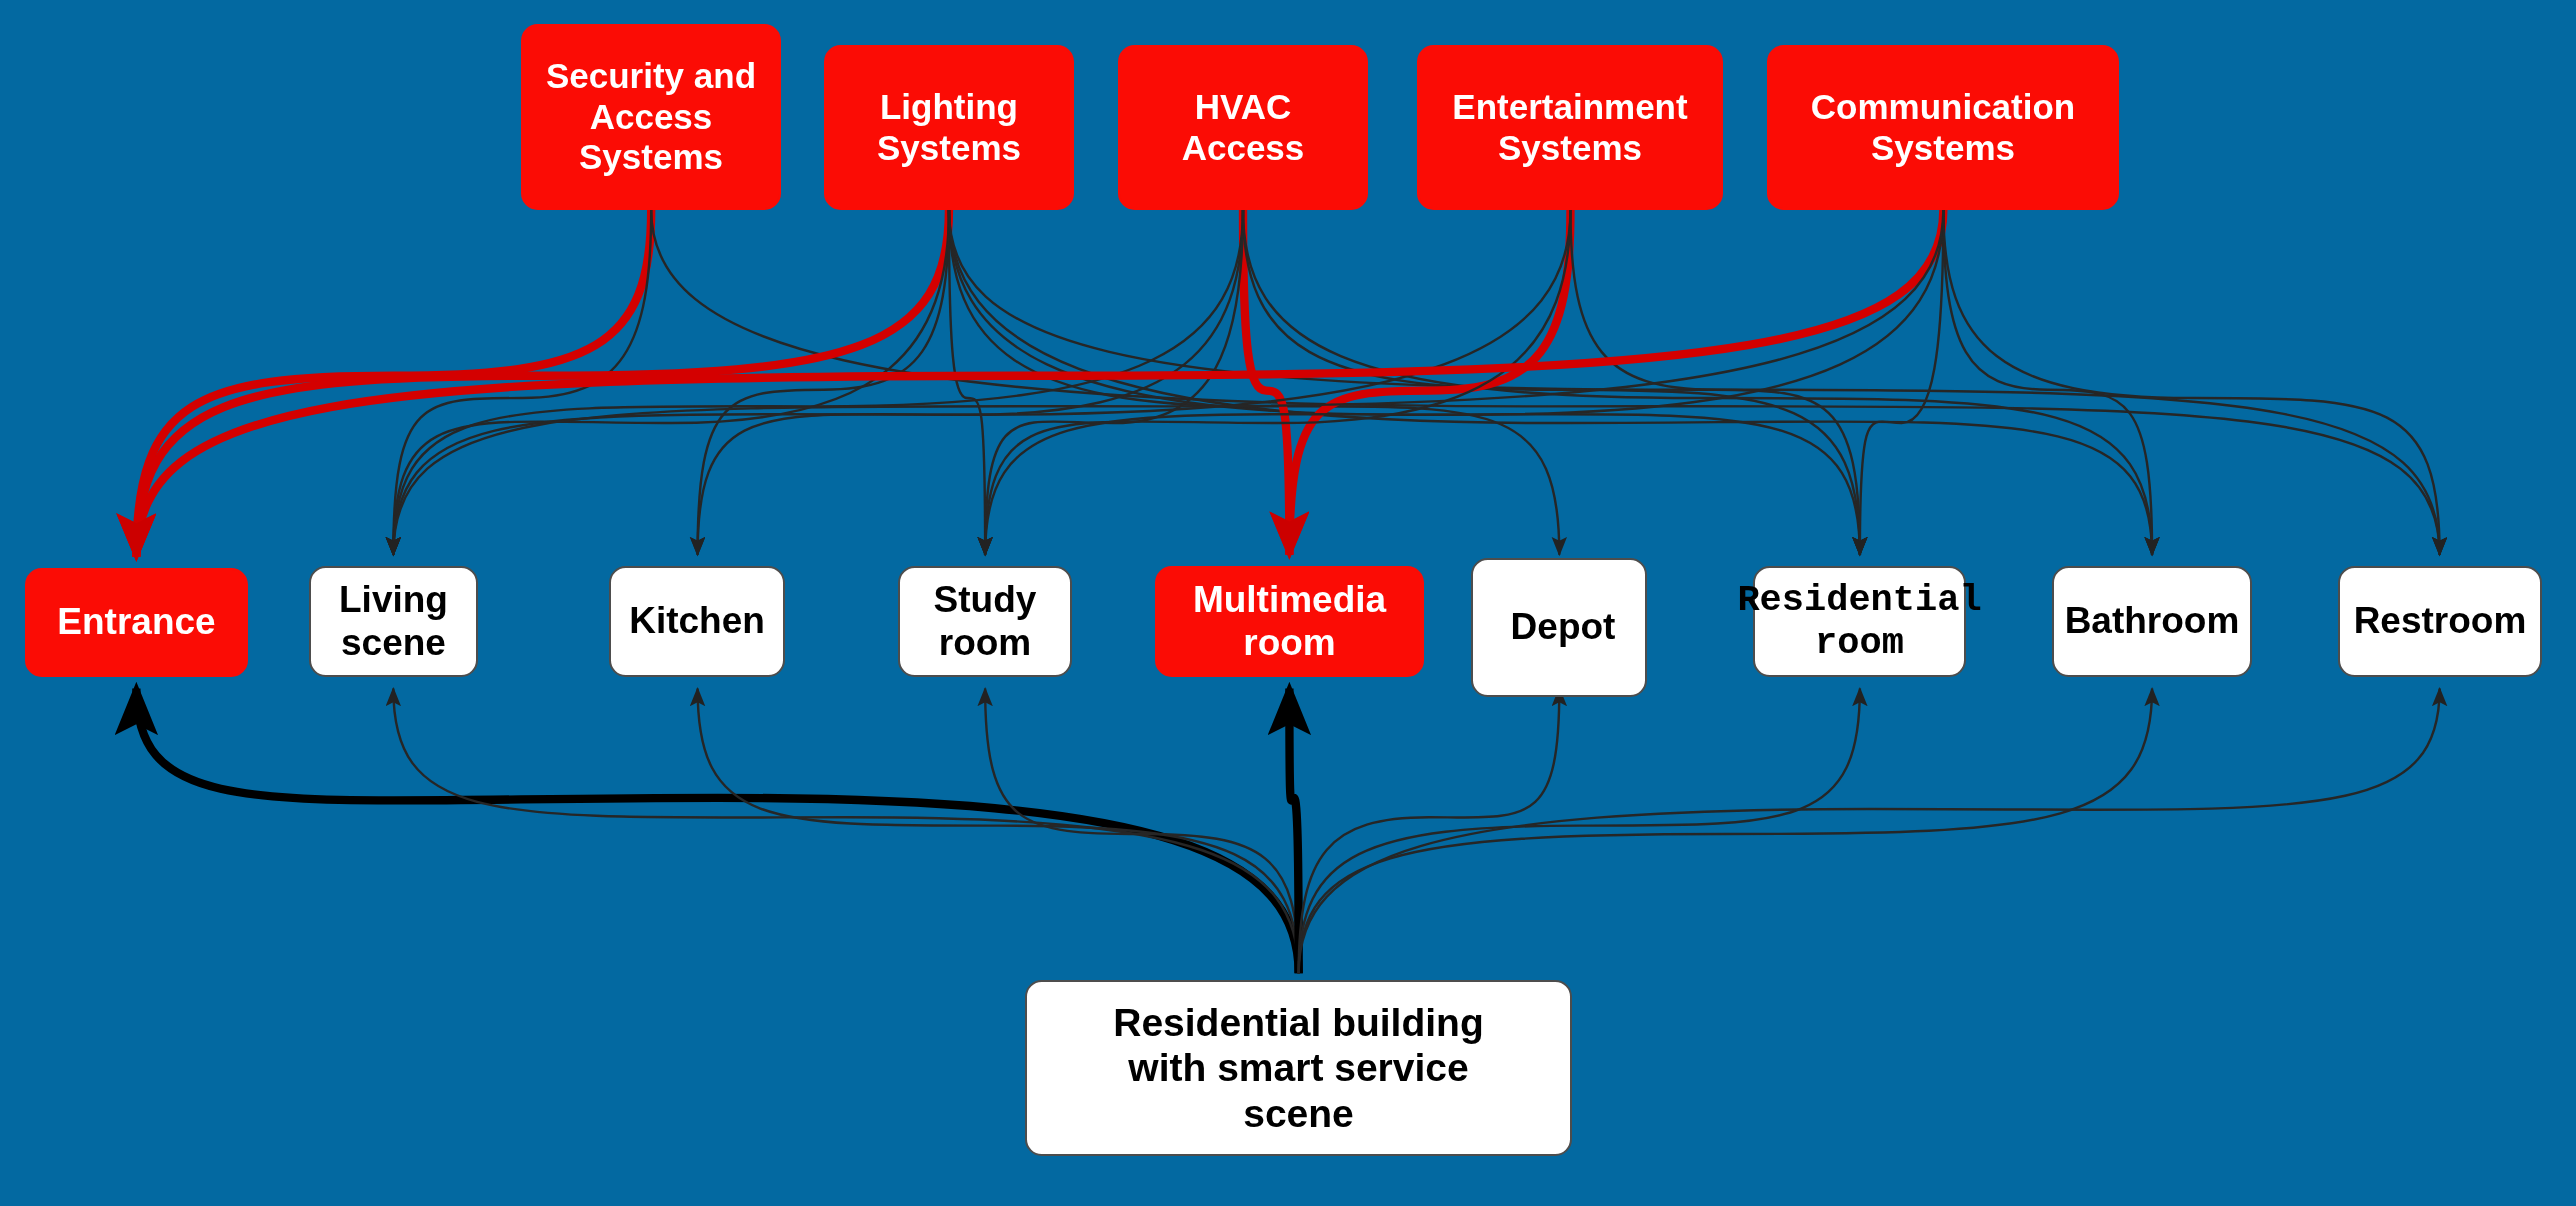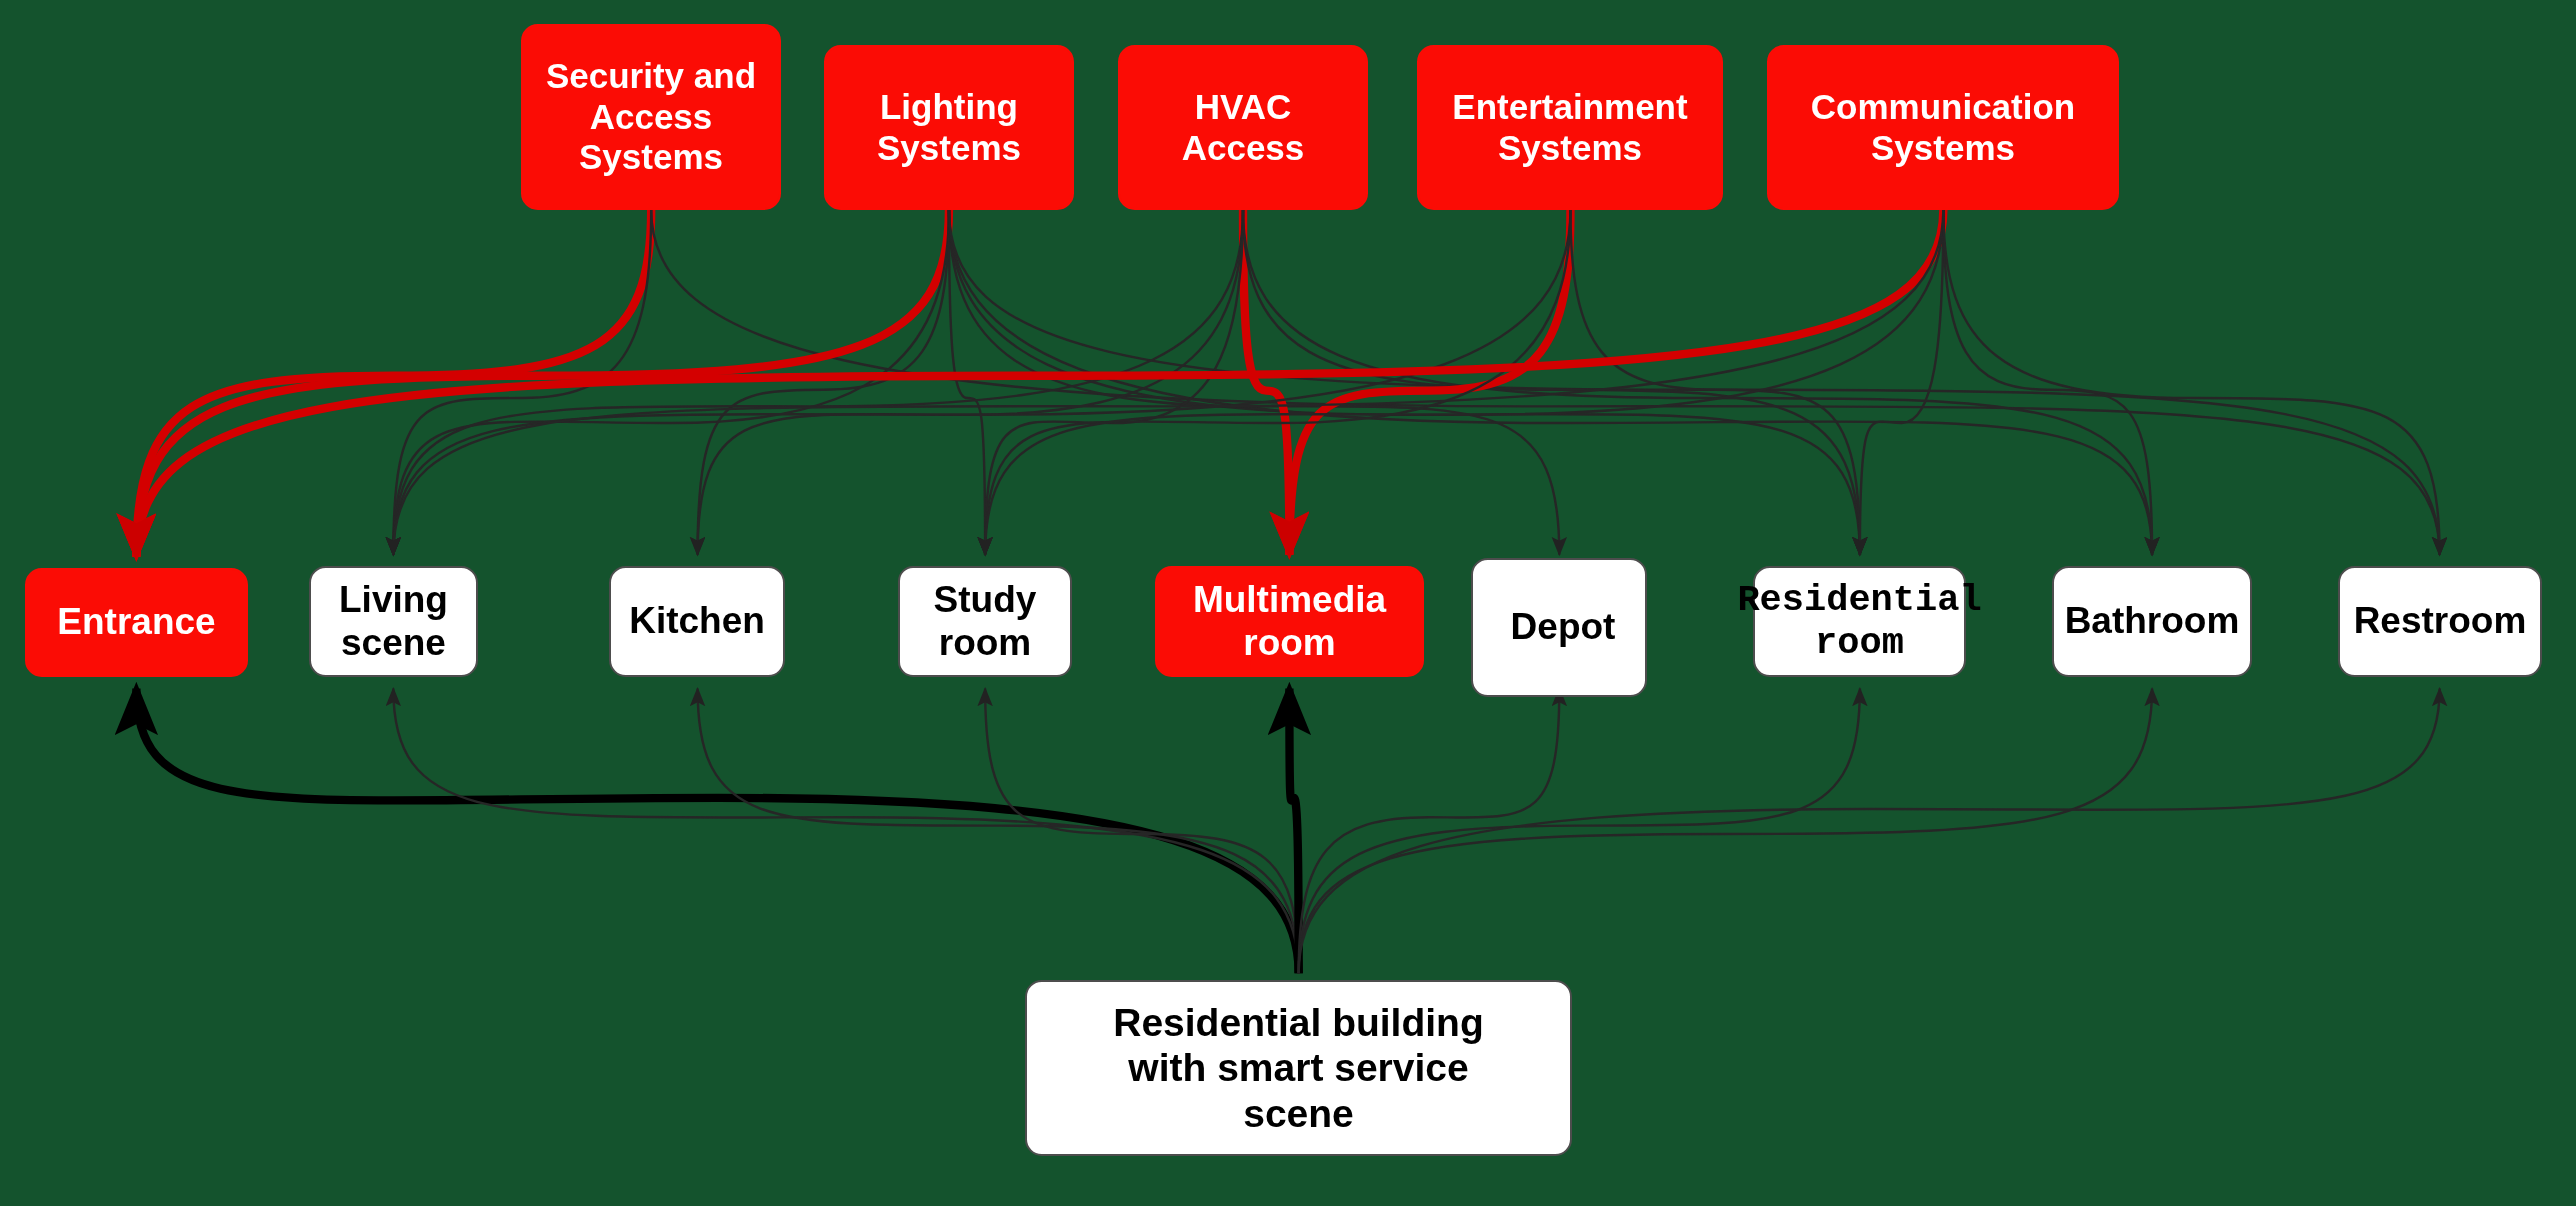--- a/index.html
+++ b/index.html
@@ -4,21 +4,21 @@
 <style>
   html, body {
     margin: 0;
     padding: 0;
     background: #ffffff;
   }
   #canvas {
     position: relative;
     width: 2576px;
     height: 1207px;
-    background: #14532d;
+    background: #0369a1;
     overflow: hidden;
     font-family: "Liberation Sans", sans-serif;
   }
   #edges {
     position: absolute;
     left: 0;
     top: 0;
     width: 2576px;
     height: 1207px;
   }
@@ -116,21 +116,21 @@
       <div class="node red top-node" style="left: 1118px; top: 45px; width: 250px; height: 165px;">HVAC
 Access</div>
       <div class="node red top-node" style="left: 1417px; top: 45px; width: 306px; height: 165px;">Entertainment
 Systems</div>
       <div class="node red top-node" style="left: 1767px; top: 45px; width: 352px; height: 165px;">Communication
 Systems</div>
       <div class="node red room-node" style="left: 25px; top: 568px; width: 223px; height: 109px;">Entrance</div>
       <div class="node plain room-node" style="left: 309px; top: 566px; width: 169px; height: 111px;">Living
 scene</div>
       <div class="node plain room-node" style="left: 609px; top: 566px; width: 176px; height: 111px;">Kitchen</div>
-      <div class="node plain room-node" style="left: 898px; top: 566px; width: 174px; height: 111px; border-radius: 15px;">Study
+      <div class="node plain room-node" style="left: 898px; top: 566px; width: 174px; height: 111px;">Study
 room</div>
       <div class="node red room-node" style="left: 1155px; top: 566px; width: 269px; height: 111px;">Multimedia
 room</div>
       <div class="node plain room-node" style="left: 1471px; top: 558px; width: 176px; height: 139px; padding-left: 8px;">Depot</div>
       <div class="node plain room-node" style="left: 1753px; top: 566px; width: 213px; height: 111px; font-family: Liberation Mono, monospace;">Residential
 room</div>
       <div class="node plain room-node" style="left: 2052px; top: 566px; width: 200px; height: 111px;">Bathroom</div>
       <div class="node plain room-node" style="left: 2338px; top: 566px; width: 204px; height: 111px;">Restroom</div>
       <div class="node plain scene-node" style="left: 1025px; top: 980px; width: 547px; height: 176px;">Residential building
 with smart service

